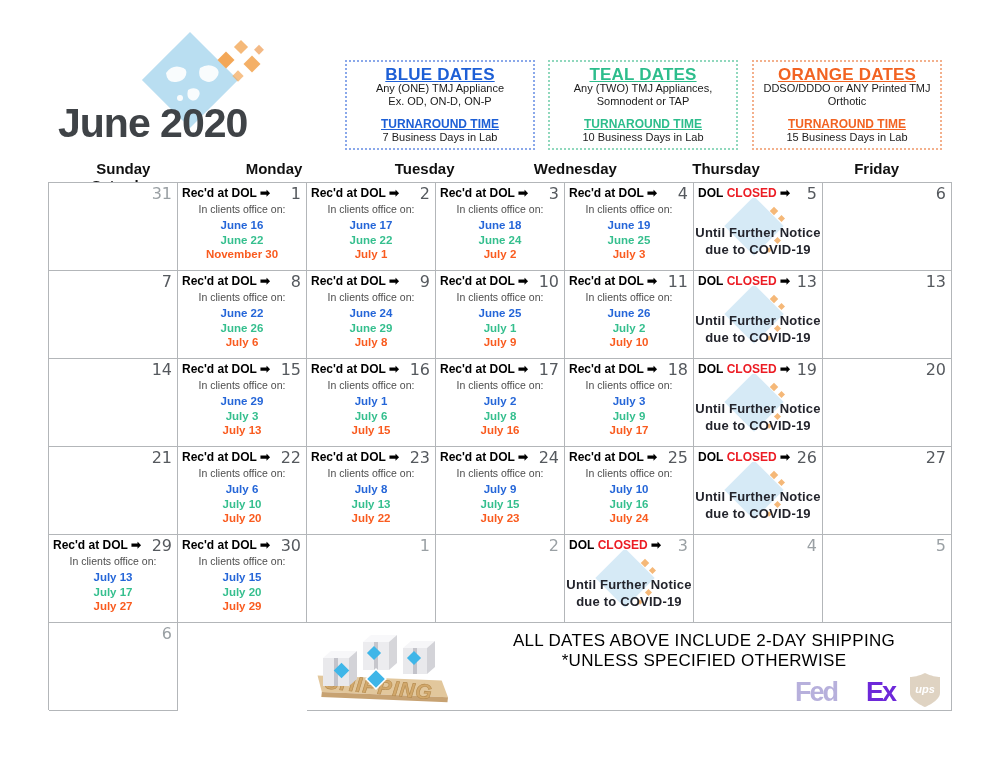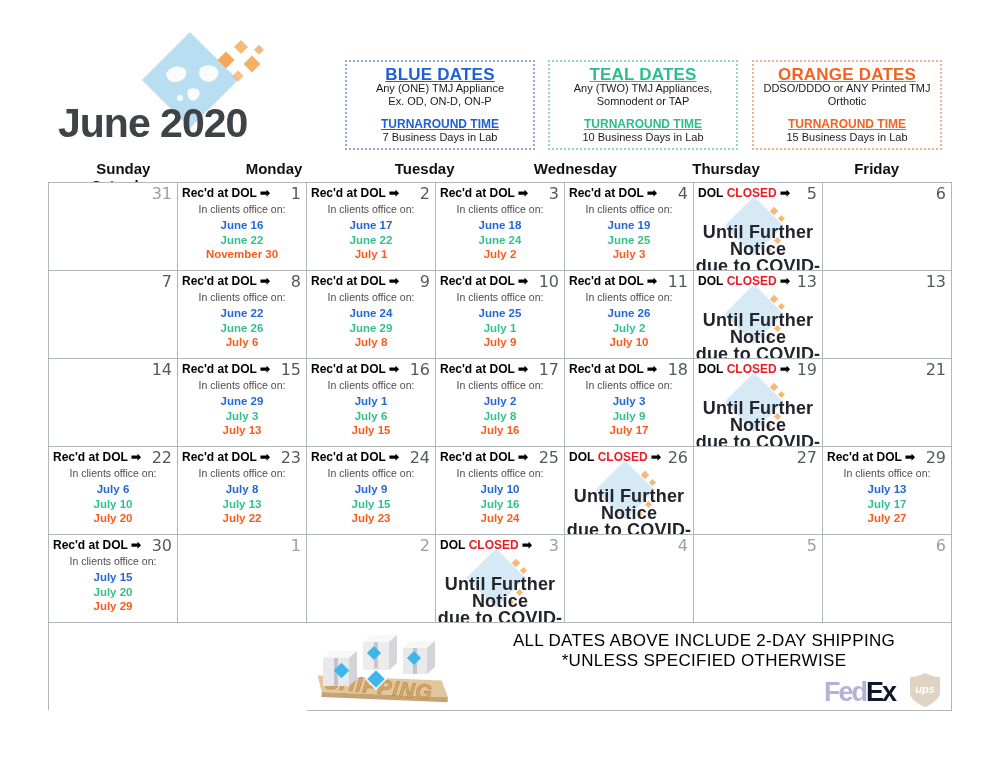--- a/index.html
+++ b/index.html
@@ -57,36 +57,36 @@
   .plain .cell-head { justify-content:flex-end; }
 
   .office { text-align:center; font-size:10.5px; color:#4d4d4d; margin-top:1px; }
   .cdate { text-align:center; font-size:11.5px; font-weight:700; line-height:14.5px; }
   .cdate.c-blue { color:var(--blue); margin-top:3px; }
   .cdate.c-teal { color:var(--teal); }
   .cdate.c-orange { color:var(--orange); }
 
   .closed .red { color:var(--closed-red); }
   .notice {
-    position:relative; text-align:center; font-size:18px; font-weight:700;
+    position:relative; text-align:center; font-size:13px; font-weight:700;
     color:#23242c; line-height:17px; z-index:2; letter-spacing:.2px;
   }
   .notice.first { margin-top:22px; }
   .watermark { position:absolute; left:50%; top:54%; transform:translate(-50%,-50%); z-index:1; }
 
   
   .footer-cell { grid-row:6; grid-column:3 / 8; position:relative; }
   .ship-art { position:absolute; left:2px; bottom:2px; }
   .footer-text { position:absolute; left:160px; right:10px; top:8px; text-align:center; color:#000; }
   .footer-line1 { font-size:17px; letter-spacing:.3px; }
   .footer-line2 { font-size:17px; letter-spacing:.3px; }
   .carriers { position:absolute; right:10px; bottom:2px; display:flex; align-items:flex-end; gap:14px; }
   .fedex { font-size:27px; font-weight:700; letter-spacing:-2px; font-family:"Liberation Sans", sans-serif; }
   .fedex .fed { color:#b7b0dc; }
-  .fedex .ex { color:#0f172a; }
+  .fedex .ex { color:#6d28d9;margin-left:29px; }
 </style>
 </head>
 <body>
 
 <div class="page">
 
   <svg class="logo" viewBox="0 0 160 110">
     <g transform="rotate(45 72 52)">
       <rect x="38" y="18" width="68" height="68" fill="#b9def1"></rect>
     </g>
@@ -330,20 +330,25 @@
       <rect x="12" y="7" width="42" height="42" transform="rotate(45 33 28)" fill="#cfe6f4" opacity="0.85"></rect>
       <g fill="#f3a757" opacity="0.8">
         <rect x="50" y="10" width="6" height="6" transform="rotate(45 53 13)"></rect>
         <rect x="58" y="18" width="5" height="5" transform="rotate(45 60.5 20.5)"></rect>
         <rect x="54" y="40" width="5" height="5" transform="rotate(45 56.5 42.5)"></rect>
         <rect x="46" y="50" width="4" height="4" transform="rotate(45 48 52)"></rect>
       </g>
     </svg>
   <div class="notice first">Until Further Notice</div>
         <div class="notice">due to  COVID-19</div>
+      </div>
+      <div class="cell plain">
+        <div class="cell-head">
+          <span class="daynum">20</span>
+        </div>
       </div>
       <div class="cell plain">
         <div class="cell-head">
           <span class="daynum">21</span>
         </div>
       </div>
       <div class="cell work">
         <div class="cell-head">
           <span class="recd">Rec'd at DOL <span class="arrow">➡</span></span>
           <span class="daynum">22</span>

